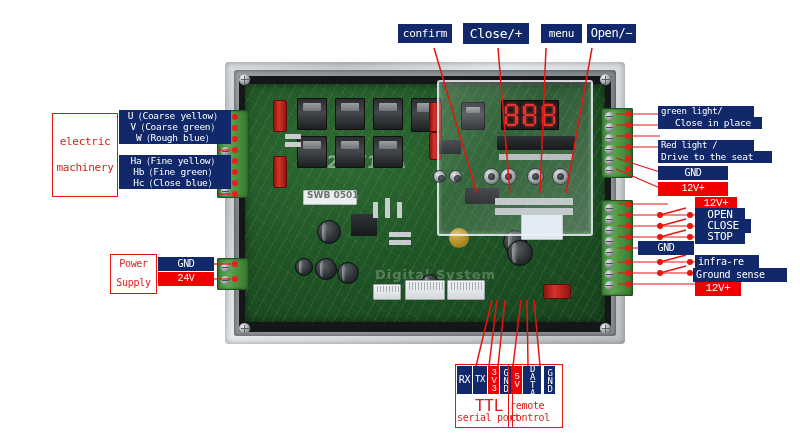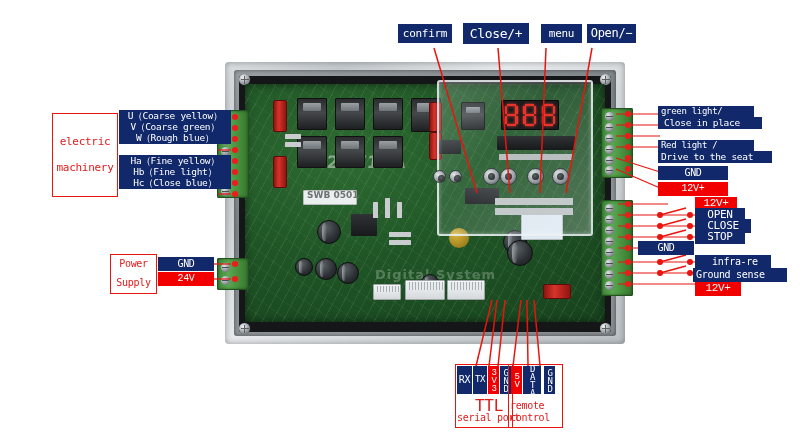--- a/index.html
+++ b/index.html
@@ -322,43 +322,43 @@
   <div class="lbl navy" style="left:587px;top:24px;width:49px;height:19px;font-size:12px">Open/−</div>
 
   <div class="frame" style="left:52px;top:113px;width:66px;height:84px"></div>
   <div class="lbl redtxt" style="left:54px;top:134px;width:62px;height:16px;font-size:11px;background:transparent">electric</div>
   <div class="lbl redtxt" style="left:52px;top:160px;width:66px;height:16px;font-size:11px;background:transparent">machinery</div>
 
   <div class="lbl navy" style="left:119px;top:110px;width:112px;height:12px;font-size:9.5px">U（Coarse yellow）</div>
   <div class="lbl navy" style="left:119px;top:121px;width:112px;height:12px;font-size:9.5px">V（Coarse green）</div>
   <div class="lbl navy" style="left:119px;top:132px;width:112px;height:12px;font-size:9.5px">W（Rough blue）</div>
   <div class="lbl navy" style="left:119px;top:155px;width:112px;height:12px;font-size:9.5px">Ha（Fine yellow）</div>
-  <div class="lbl navy" style="left:119px;top:166px;width:112px;height:12px;font-size:9.5px">Hb（Fine light）</div>
+  <div class="lbl navy" style="left:119px;top:166px;width:112px;height:12px;font-size:9.5px">Hb（Fine green）</div>
   <div class="lbl navy" style="left:119px;top:177px;width:112px;height:12px;font-size:9.5px">Hc（Close blue）</div>
 
   <div class="frame" style="left:110px;top:254px;width:47px;height:40px"></div>
   <div class="lbl redtxt" style="left:110px;top:256px;width:47px;height:16px;font-size:10px;background:transparent">Power</div>
   <div class="lbl redtxt" style="left:110px;top:275px;width:47px;height:16px;font-size:10px;background:transparent">Supply</div>
   <div class="lbl navy" style="left:158px;top:257px;width:56px;height:14px;font-size:10px">GND</div>
   <div class="lbl red" style="left:158px;top:272px;width:56px;height:14px;font-size:10px">24V</div>
 
   <div class="lbl navy" style="left:658px;top:106px;width:96px;height:11px;font-size:9px;justify-content:flex-start;padding-left:3px">green light/</div>
-  <div class="lbl navy" style="left:658px;top:117px;width:104px;height:12px;font-size:9.5px;justify-content:flex-start;padding-left:6px">Close in place</div>
+  <div class="lbl navy" style="left:658px;top:117px;width:104px;height:12px;font-size:9.5px;justify-content:flex-start;padding-left:17px">Close in place</div>
   <div class="lbl navy" style="left:658px;top:140px;width:96px;height:11px;font-size:9px;justify-content:flex-start;padding-left:3px">Red light /</div>
   <div class="lbl navy" style="left:658px;top:151px;width:114px;height:12px;font-size:9.5px;justify-content:flex-start;padding-left:3px">Drive to the seat</div>
   <div class="lbl navy" style="left:658px;top:166px;width:70px;height:14px;font-size:10px">GND</div>
   <div class="lbl red" style="left:658px;top:182px;width:70px;height:14px;font-size:10px">12V+</div>
 
   <div class="lbl red" style="left:695px;top:197px;width:42px;height:14px;font-size:11px">12V+</div>
   <div class="lbl navy" style="left:695px;top:208px;width:50px;height:14px;font-size:11px">OPEN</div>
   <div class="lbl navy" style="left:695px;top:219px;width:56px;height:14px;font-size:11px">CLOSE</div>
   <div class="lbl navy" style="left:695px;top:230px;width:50px;height:14px;font-size:11px">STOP</div>
   <div class="lbl navy" style="left:638px;top:241px;width:56px;height:14px;font-size:10px">GND</div>
 
-  <div class="lbl navy" style="left:695px;top:255px;width:76px;height:14px;font-size:10px;justify-content:flex-start;padding-left:17px">infra-re</div>
+  <div class="lbl navy" style="left:695px;top:255px;width:64px;height:14px;font-size:10px;justify-content:flex-start;padding-left:3px">infra-re</div>
   <div class="lbl navy" style="left:693px;top:268px;width:94px;height:14px;font-size:10px;justify-content:flex-start;padding-left:3px">Ground sense</div>
   <div class="lbl red" style="left:695px;top:282px;width:46px;height:14px;font-size:11px">12V+</div>
 
   <div class="frame" style="left:455px;top:364px;width:58px;height:64px"></div>
   <div class="lbl navy" style="left:457px;top:366px;width:15px;height:28px;font-size:10px">RX</div>
   <div class="lbl navy" style="left:473px;top:366px;width:14px;height:28px;font-size:9px">TX</div>
   <div class="lbl red" style="left:488px;top:366px;width:11px;height:28px;font-size:9px;writing-mode:vertical-rl;text-orientation:upright;letter-spacing:-2px">3V3</div>
   <div class="lbl navy" style="left:500px;top:366px;width:11px;height:28px;font-size:9px;writing-mode:vertical-rl;text-orientation:upright;letter-spacing:-2px">GND</div>
   <div class="lbl redtxt" style="left:475px;top:400px;width:30px;height:12px;font-size:16px;background:transparent;justify-content:flex-start">TTL</div>
   <div class="lbl redtxt" style="left:457px;top:412px;width:58px;height:12px;font-size:10px;background:transparent;justify-content:flex-start">serial port</div>

